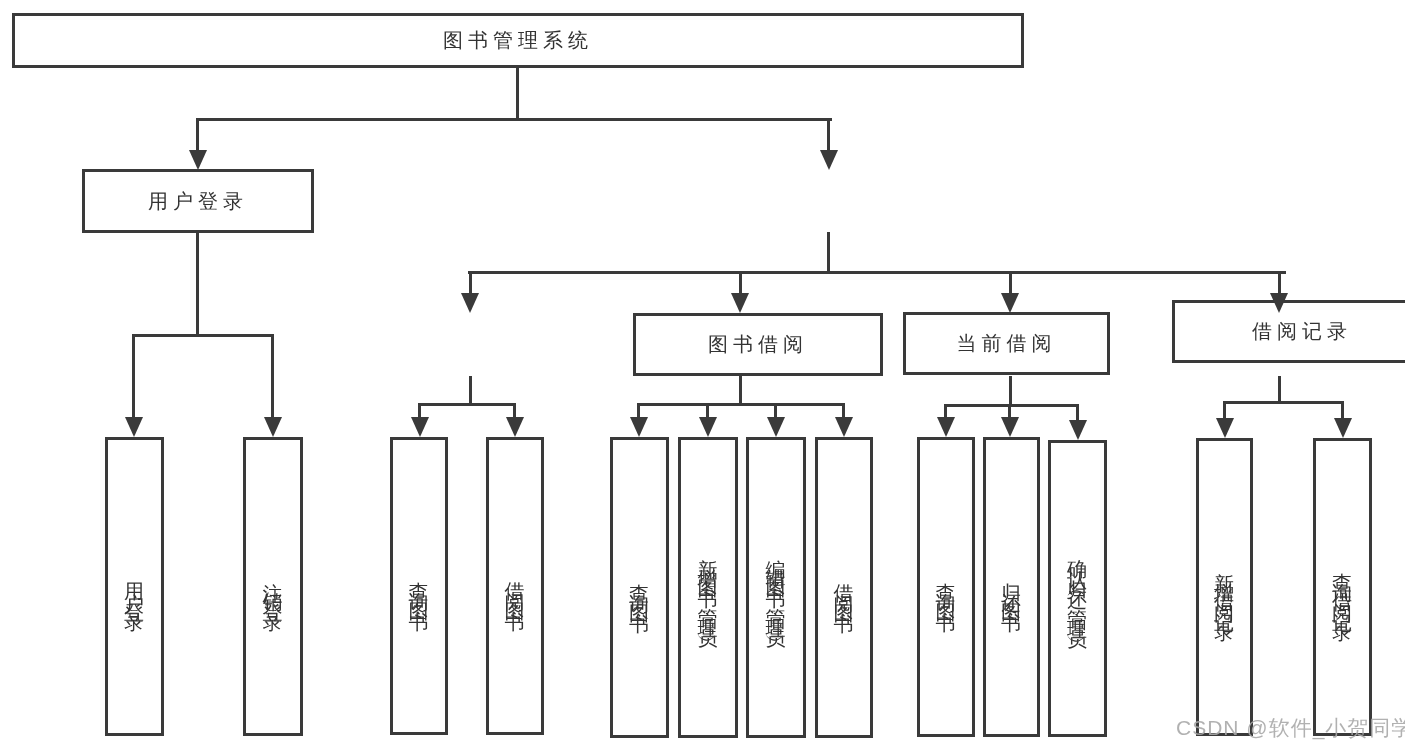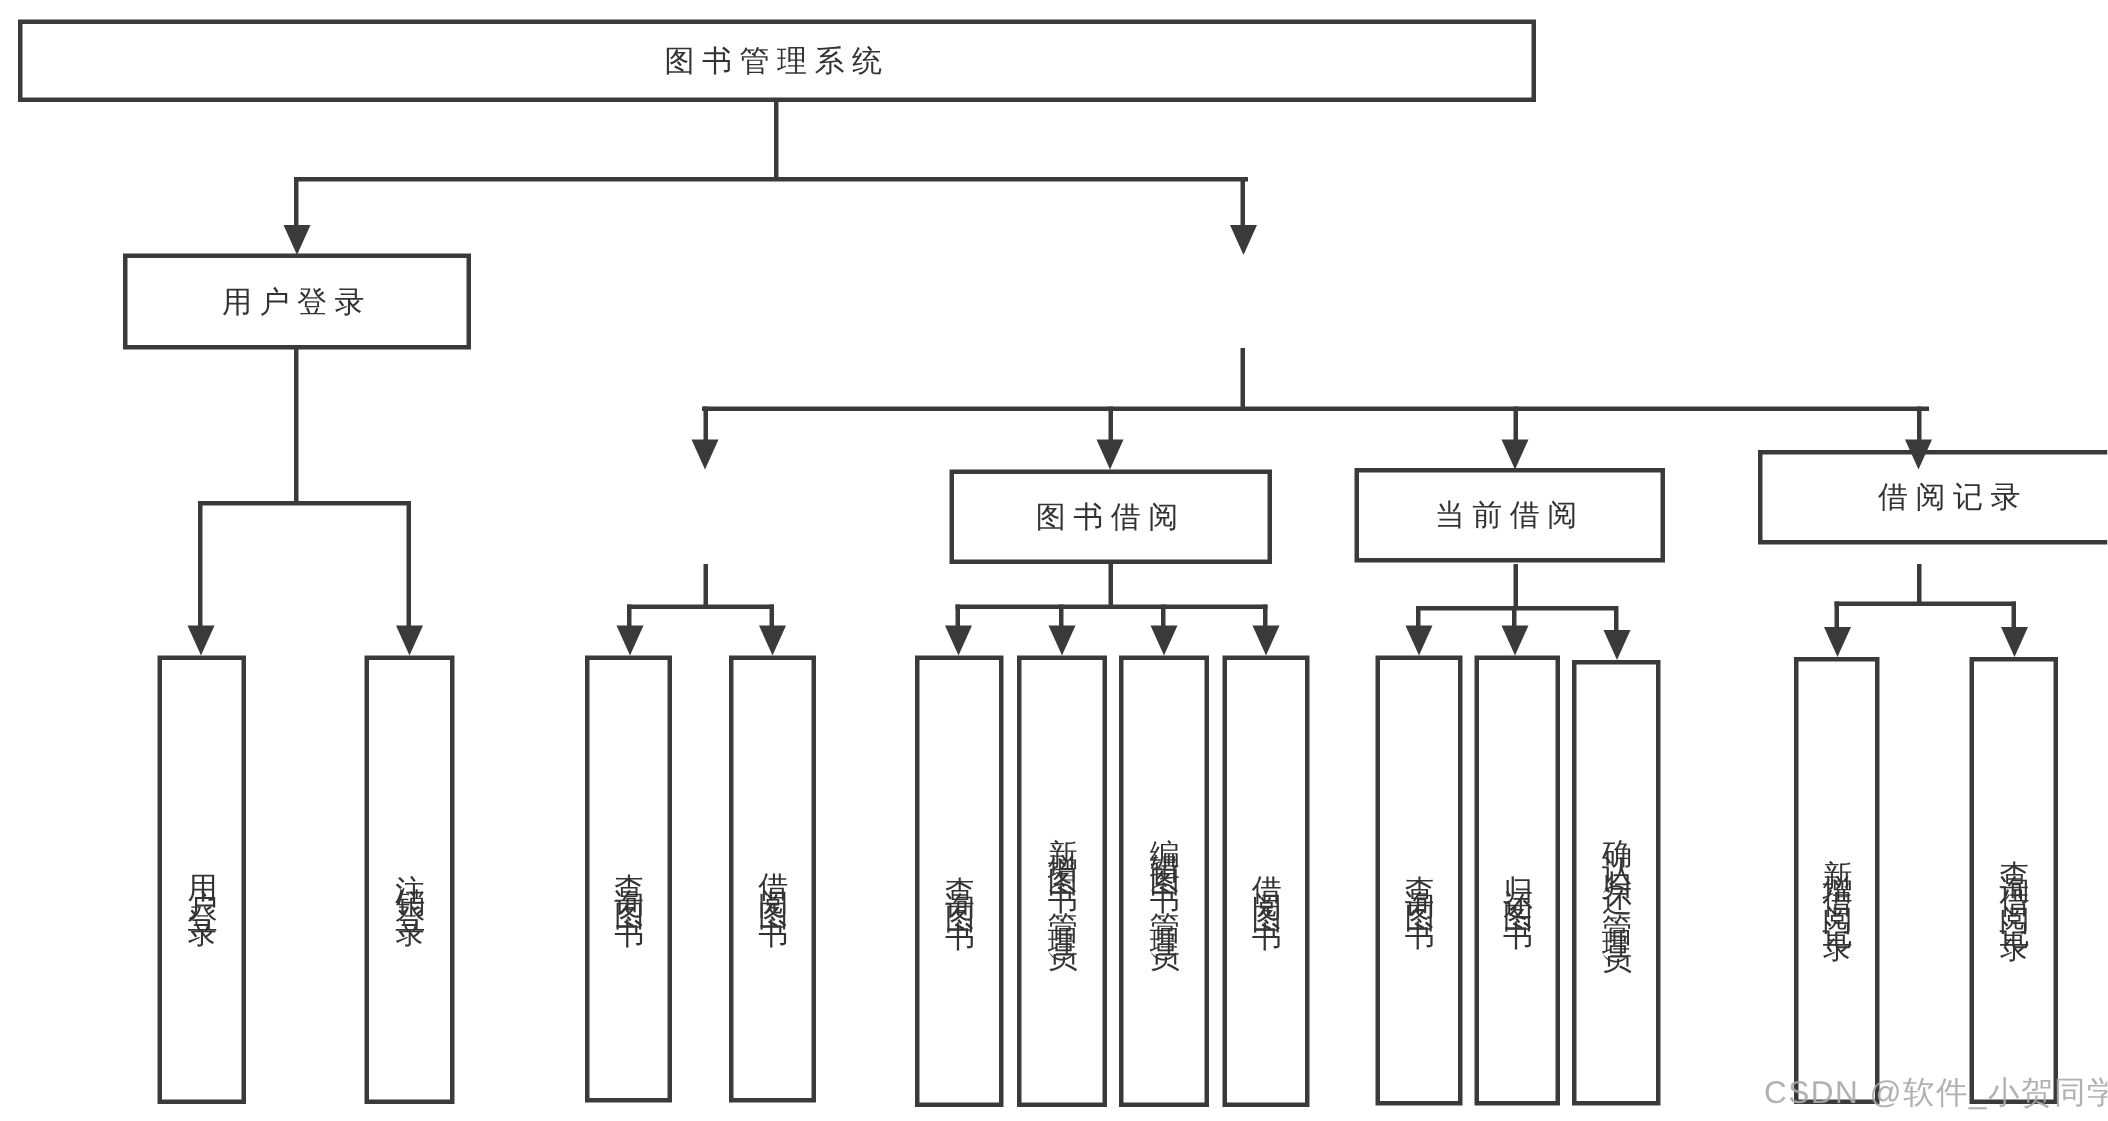--- a/index.html
+++ b/index.html
@@ -54,21 +54,21 @@
 <div class="canvas">
 
   <div class="box" style="left:12px;top:13px;width:1012px;height:55px">
     <span class="h-label">图书管理系统</span>
   </div>
 
   <div class="box" style="left:82px;top:169px;width:232px;height:64px">
     <span class="h-label">用户登录</span>
   </div>
 
-  <div class="box" style="left:633px;top:313px;width:215px;height:63px">
+  <div class="box" style="left:633px;top:313px;width:250px;height:63px">
     <span class="h-label">图书借阅</span>
   </div>
   <div class="box" style="left:903px;top:312px;width:207px;height:63px">
     <span class="h-label">当前借阅</span>
   </div>
   <div class="box" style="left:1172px;top:300px;width:260px;height:63px">
     <span class="h-label">借阅记录</span>
   </div>
 
   <div class="box v" style="left:105px;top:437px;width:59px;height:299px">用户登录</div>

